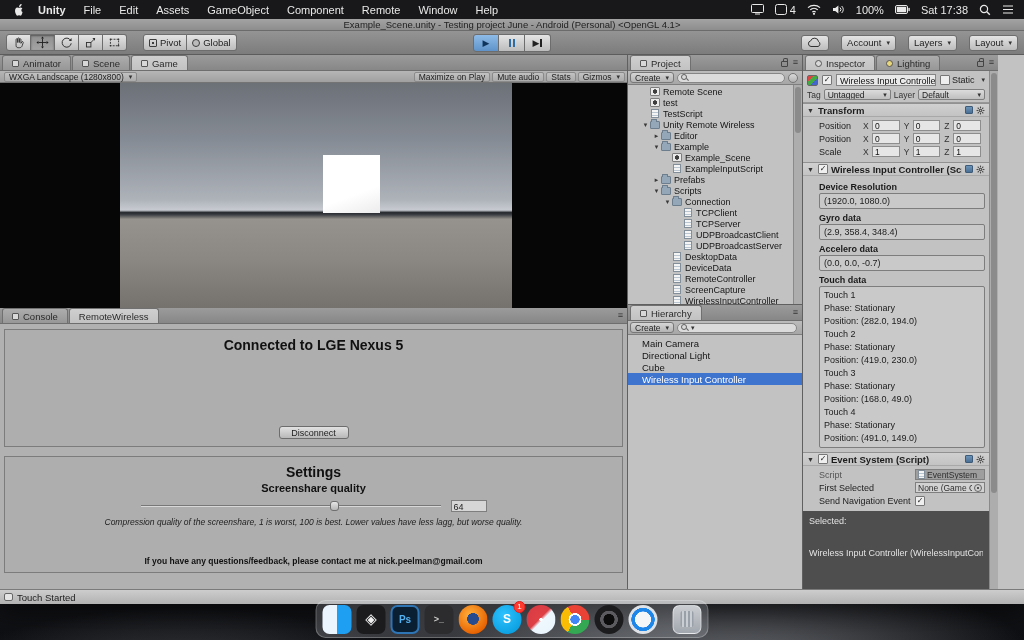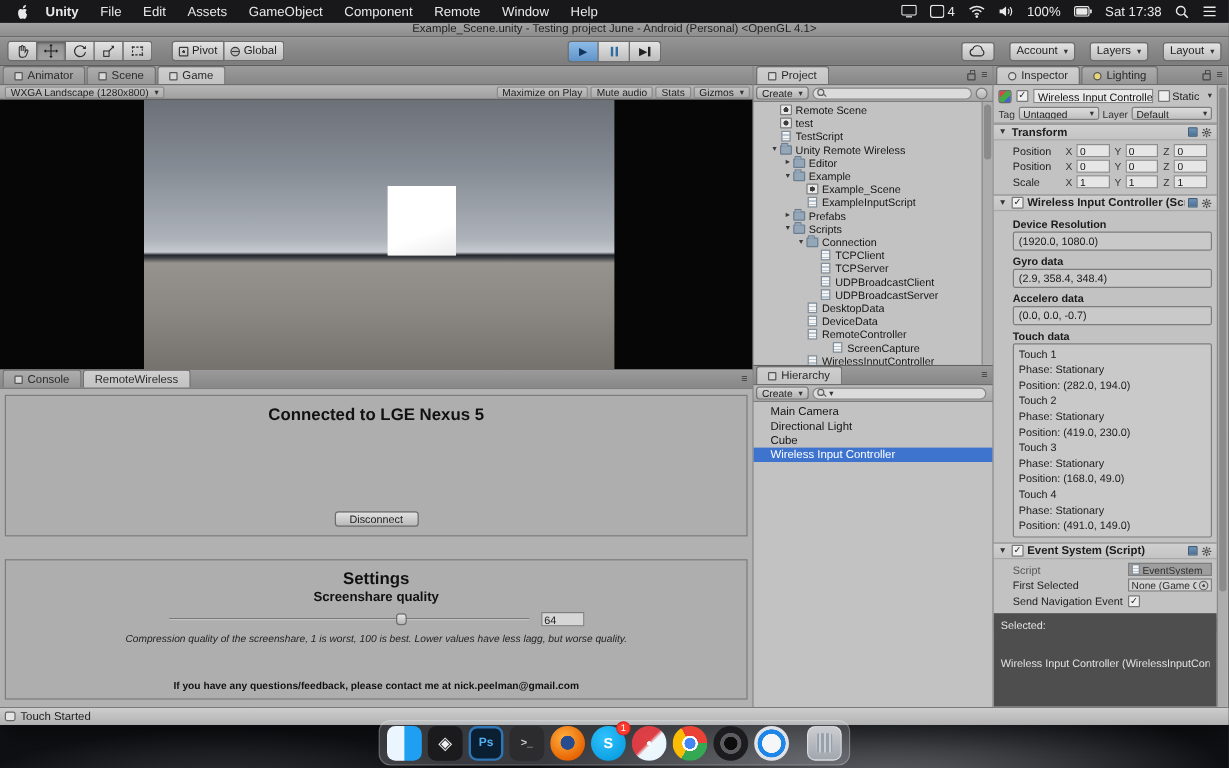--- a/index.html
+++ b/index.html
@@ -55,21 +55,21 @@
   .step-bar { display:inline-block; width:2px; height:8px; background:#222; margin-left:1px; }
   .glyph-play { font-size:9px; color:#222; }
   .play-btn.active .glyph-play { color:#10355c; }
   #right-group { margin-left:auto; display:flex; align-items:center; gap:12px; }
   .dd-btn { border-radius:3px; border:1px solid #6d6d6d; height:16px; }
   .dd-arrow { font-size:7px; margin-left:5px; color:#333; }
 
   
   #workspace { display:flex; height:534px; }
   #left-col { width:628px; display:flex; flex-direction:column; border-right:1px solid #606060; }
-  #mid-col { width:200px; display:flex; flex-direction:column; border-right:1px solid #606060; }
+  #mid-col { width:175px; display:flex; flex-direction:column; border-right:1px solid #606060; }
   #inspector { width:195px; display:flex; flex-direction:column; position:relative; }
 
   .tabbar { height:16px; background:linear-gradient(#9b9b9b,#878787); border-bottom:1px solid #6e6e6e;
     display:flex; align-items:flex-end; padding-left:2px; position:relative; }
   .tab { height:15px; display:flex; align-items:center; padding:0 9px; font-size:9.5px; color:#2a2a2a;
     background:linear-gradient(#adadad,#979797); border:1px solid #707070; border-bottom:none;
     border-radius:3px 3px 0 0; margin-right:1px; cursor:default; white-space:nowrap; }
   .tab.active { background:linear-gradient(#cfcfcf,#c2c2c2); }
   .tab .t-ic { width:7px; height:7px; margin-right:4px; border:1px solid #555; background:#d8d8d8; border-radius:1px; }
   .panel-corner { position:absolute; right:4px; top:3px; display:flex; align-items:center; gap:5px; }
@@ -92,21 +92,21 @@
     background:linear-gradient(160deg,#ffffff 65%, #ececec 100%); }
 
   
   #remote-panel { flex:1; background:#b1b1b1; padding:5px 4px 2px 4px; display:flex; flex-direction:column; }
   .rw-box { border:1px solid #7c7c7c; background:#aeaeae; }
   #rw-connect { height:118px; display:flex; flex-direction:column; align-items:center; }
   .rw-title { font-size:14px; font-weight:bold; color:#111; margin-top:7px; }
   .push-btn { margin-top:auto; margin-bottom:7px; width:70px; height:13px;
     background:linear-gradient(#e2e2e2,#b8b8b8); border:1px solid #6d6d6d; border-radius:3px;
     font-size:9px; color:#222; display:flex; align-items:center; justify-content:center; }
-  #rw-settings { margin-top:19px; height:117px; display:flex; flex-direction:column; align-items:center; }
+  #rw-settings { margin-top:9px; height:117px; display:flex; flex-direction:column; align-items:center; }
   .rw-sub { font-size:11px; font-weight:bold; color:#111; margin-top:2px; }
   .rw-slider-row { display:flex; align-items:center; margin-top:6px; gap:10px; }
   .rw-slider { position:relative; width:300px; height:12px; }
   .rw-line { position:absolute; top:5px; left:0; width:100%; height:2px; background:#787878; border-bottom:1px solid #d8d8d8; }
   .rw-thumb { position:absolute; left:63%; top:1px; width:9px; height:10px;
     background:linear-gradient(#e6e6e6,#b5b5b5); border:1px solid #6f6f6f; border-radius:3px; }
   .rw-value { width:36px; height:12px; background:#d6d6d6; border:1px solid #7e7e7e; font-size:9px;
     color:#222; padding:1px 2px; }
   .rw-desc { font-size:8.5px; font-style:italic; color:#222; margin-top:5px; text-align:center; width:92%; }
   .rw-contact { font-size:8.5px; font-weight:bold; color:#111; margin-top:auto; margin-bottom:6px; text-align:center; }
@@ -601,21 +601,21 @@
               <div class="tree-row" style="padding-left: 35px;">
                 <span class="tree-arrow"></span>
                 <span class="tree-icon script-ic"></span>
                 <span class="tree-label">DeviceData</span>
               </div>
               <div class="tree-row" style="padding-left: 35px;">
                 <span class="tree-arrow"></span>
                 <span class="tree-icon script-ic"></span>
                 <span class="tree-label">RemoteController</span>
               </div>
-              <div class="tree-row" style="padding-left: 56px;">
+              <div class="tree-row" style="padding-left: 35px;">
                 <span class="tree-arrow"></span>
                 <span class="tree-icon script-ic"></span>
                 <span class="tree-label">ScreenCapture</span>
               </div>
               <div class="tree-row" style="padding-left: 35px;">
                 <span class="tree-arrow"></span>
                 <span class="tree-icon script-ic"></span>
                 <span class="tree-label">WirelessInputController</span>
               </div>
             </div>

